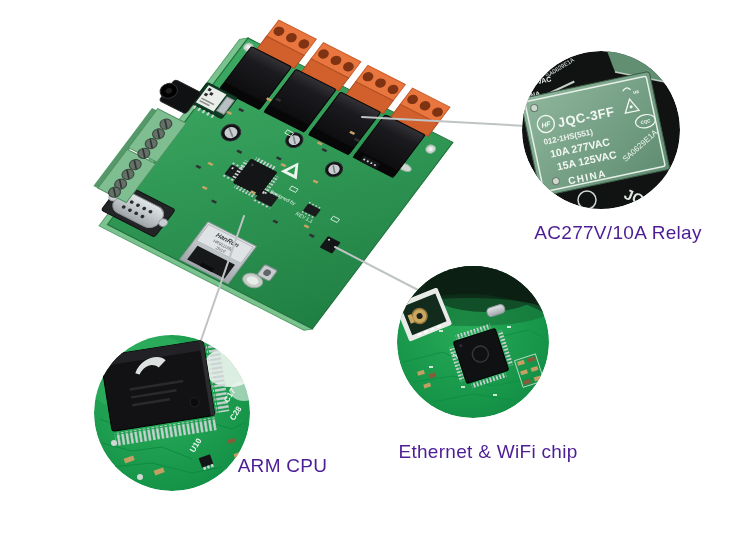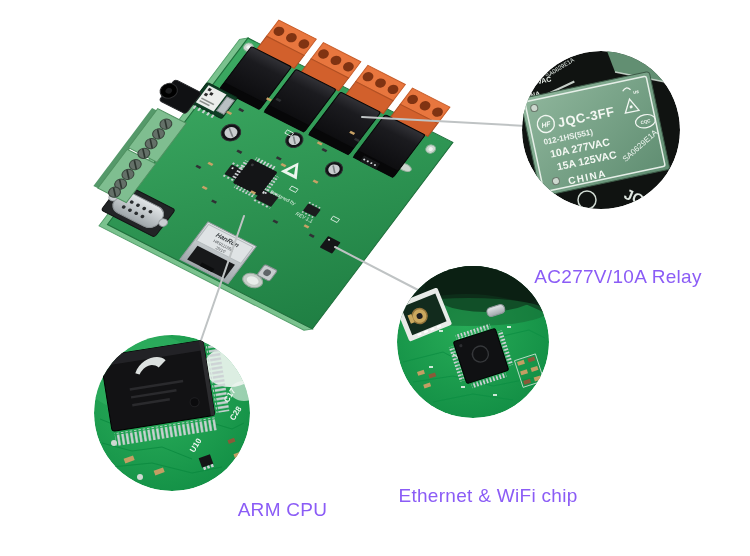--- a/index.html
+++ b/index.html
@@ -1,20 +1,20 @@
 <!DOCTYPE html>
 <html><head>
 <meta charset="utf-8">
 <style>
   html,body{margin:0;padding:0;background:#ffffff;}
   .stage{position:relative;width:750px;height:556px;background:#ffffff;overflow:hidden;
          font-family:"Liberation Sans",sans-serif;}
   .stage svg{position:absolute;left:0;top:0;}
-  .callout-label{position:absolute;font-size:19px;color:#8b5cf6;letter-spacing:.3px;
-                 white-space:nowrap;text-align:center;font-weight:500;margin-top:44px;}
+  .callout-label{position:absolute;font-size:19px;color:#4c1d95;letter-spacing:.3px;
+                 white-space:nowrap;text-align:center;font-weight:500;}
   .svg-txt{font-family:"Liberation Sans",sans-serif;}
 </style>
 </head>
 <body>
 
 <div class="stage">
 
 <svg width="750" height="556" viewBox="0 0 750 556">
   <defs>
     <linearGradient id="pcbG" x1="0" y1="0" x2="1" y2="1">

